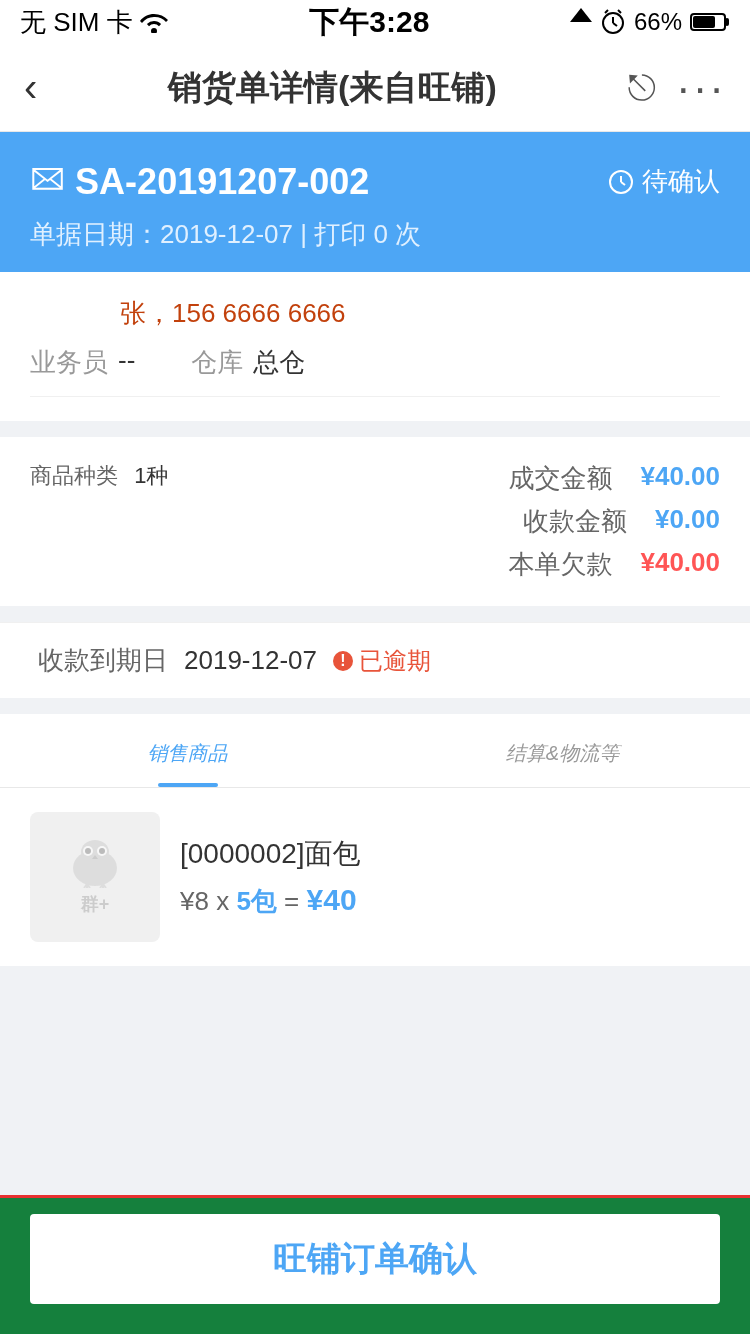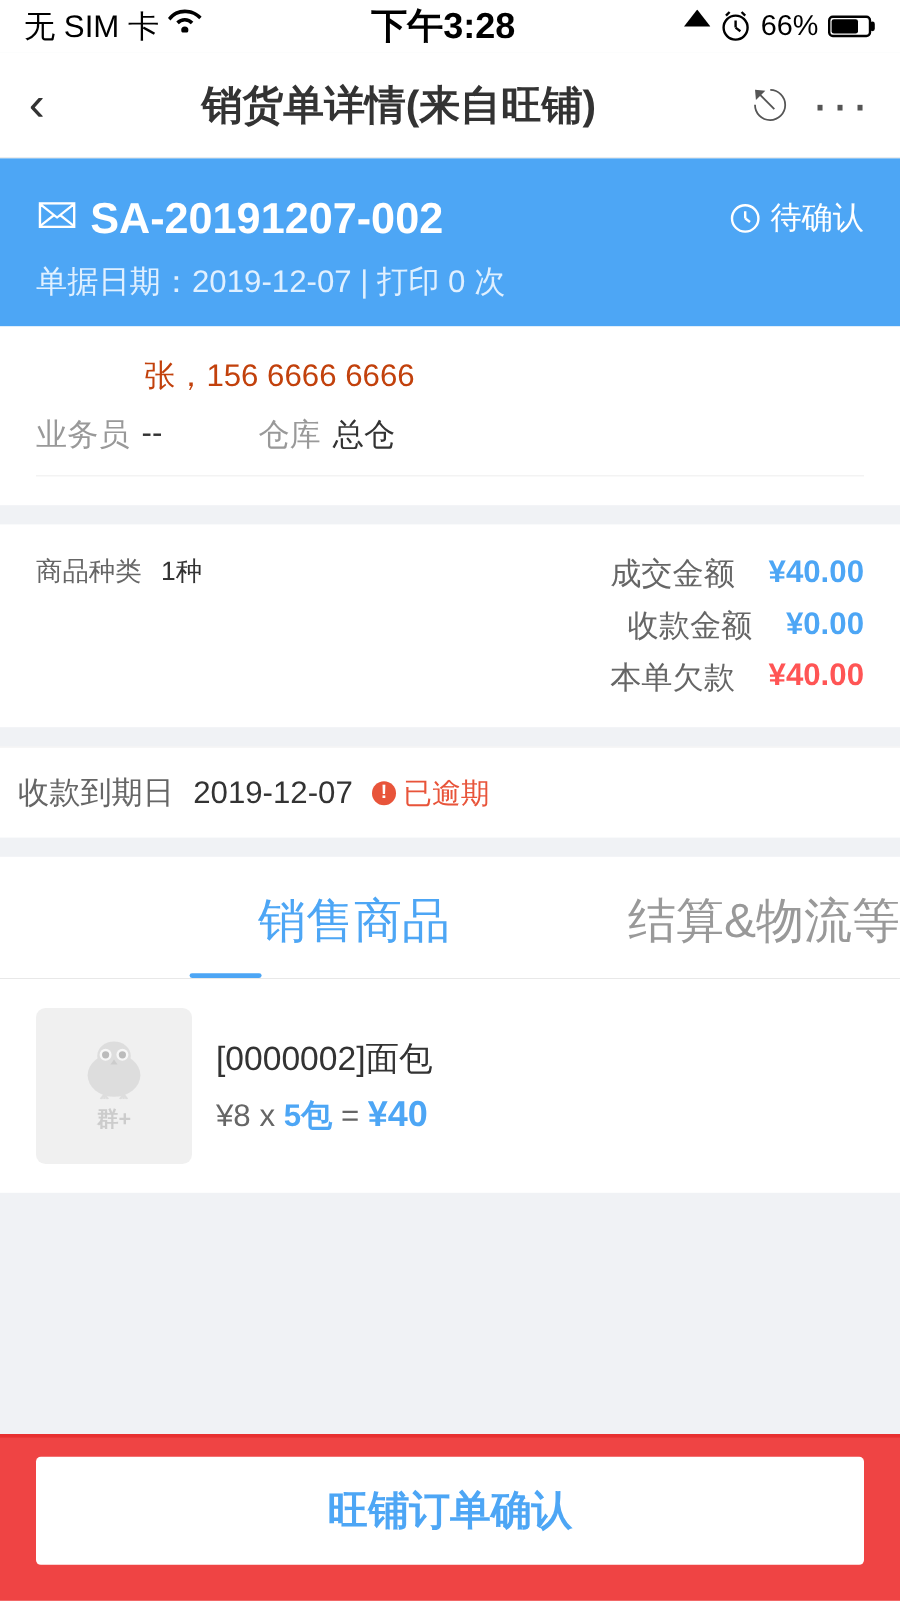--- a/index.html
+++ b/index.html
@@ -17,21 +17,21 @@
       width: 750px;
       height: 44px;
       background: #fff;
       display: flex;
       align-items: center;
       justify-content: space-between;
       padding: 0 20px;
       font-size: 28px;
       font-weight: 500;
     }
-    .status-left { font-size: 26px; color: #000; display: flex; align-items: flex-start; gap: 6px; }
+    .status-left { font-size: 26px; color: #000; display: flex; align-items: center; gap: 6px; }
     .status-center { font-size: 30px; font-weight: 600; color: #000; }
     .status-right { display: flex; align-items: center; gap: 8px; font-size: 24px; color: #000; }
 
     
     .nav-bar {
       width: 750px;
       height: 88px;
       background: #fff;
       display: flex;
       align-items: center;
@@ -105,21 +105,21 @@
       color: #222;
     }
     .customer-name {
       font-size: 26px;
       color: #c2410c;
       margin-left: 90px;
       margin-bottom: 14px;
     }
     .customer-meta {
       display: flex;
-      gap: 80px;
+      gap: 56px;
       margin-left: 0;
       font-size: 26px;
       color: #666;
     }
     .meta-item { display: flex; gap: 10px; }
     .meta-label { color: #999; }
     .meta-value { color: #333; }
     .divider { height: 1px; background: #f0f0f0; margin: 16px 0 0; }
 
     
@@ -148,21 +148,21 @@
       font-size: 26px;
       margin-left: 48px;
     }
     .summary-row-label { color: #666; }
     .summary-row-value-blue { color: #4da6f5; font-weight: 600; }
     .summary-row-value-red { color: #f55; font-weight: 600; }
 
     
     .due-section {
       background: #fff;
-      padding: 20px 15px;
+      padding: 20px 38px;
       margin-bottom: 0;
       display: flex;
       align-items: center;
       gap: 16px;
       font-size: 26px;
       color: #666;
       border-top: 1px solid #f0f0f0;
       text-align: center;
     }
     .due-label { color: #666; }
@@ -193,26 +193,27 @@
       margin-top: 16px;
       margin-bottom: 0;
     }
     .tabs-bar {
       display: flex;
       border-bottom: 1px solid #e8e8e8;
       padding: 0;
     }
     .tab-item {
       flex: 1;
-      text-align: right;
+      text-align: center;
       padding: 26px 0 20px;
-      font-size: 40px;
+      font-size: 20px;
       color: #999;
       cursor: pointer;
       position: relative;
+      font-style: italic;
     }
     .tab-item.active {
       color: #4da6f5;
     }
     .tab-item.active::after {
       content: '';
       position: absolute;
       bottom: 0;
       left: 50%;
       transform: translateX(-50%);
@@ -270,21 +271,21 @@
       height: 280px;
     }
 
     
     .bottom-bar {
       position: fixed;
       bottom: 0;
       left: 0;
       width: 750px;
       padding: 16px 30px 30px;
-      background: #ef4444;
+      background: #15803d;
       border-top: 3px solid #e83030;
     }
     .confirm-btn {
       width: 100%;
       height: 90px;
       border: none;
       background: #fff;
       color: #4da6f5;
       font-size: 34px;
       font-weight: 600;

